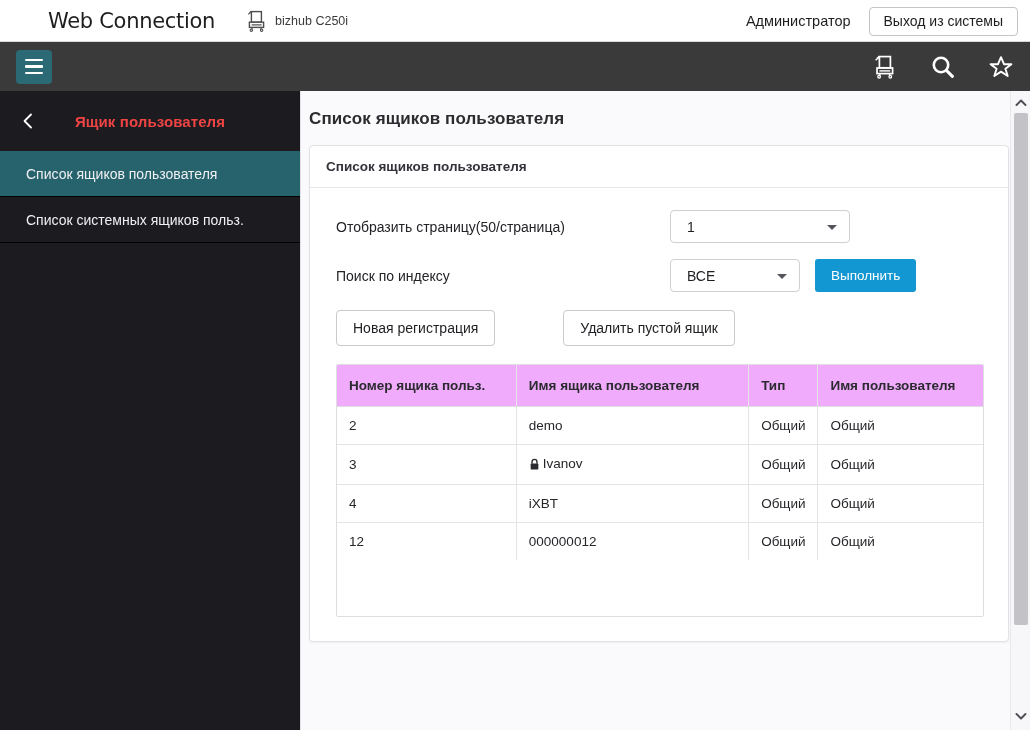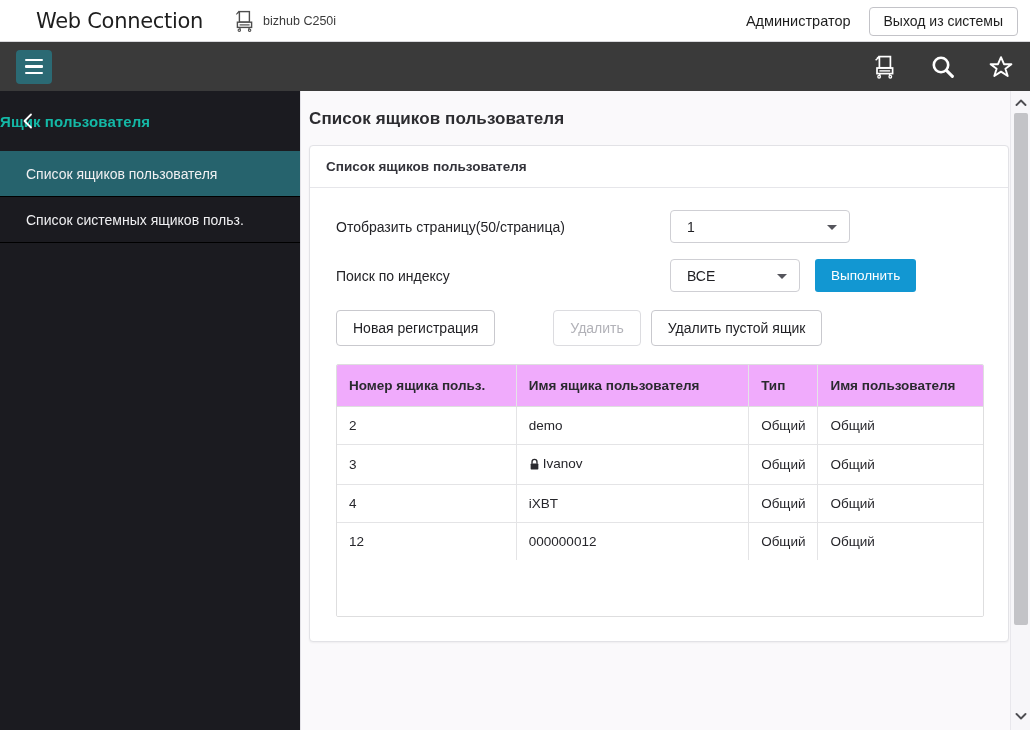--- a/index.html
+++ b/index.html
@@ -26,21 +26,21 @@
     top: 0; left: 0;
     width: 1030px; height: 42px;
     background: #ffffff;
     border-bottom: 1px solid #d8d8dc;
     display: flex;
     align-items: center;
   }
   .brand-wrap {
     display: flex;
     align-items: center;
-    margin-left: 36px;
+    margin-left: 48px;
   }
   .brand-title {
     font-family: "DejaVu Sans", sans-serif;
     font-size: 21px;
     font-weight: 400;
     color: #1e1e1e;
     letter-spacing: -0.3px;
     white-space: nowrap;
   }
   .device-wrap {
@@ -138,24 +138,24 @@
   }
   .sb-back {
     position: absolute;
     left: 12px; top: 0;
     height: 60px; width: 32px;
     display: flex; align-items: center; justify-content: center;
     cursor: pointer;
   }
   .sb-title {
     width: 332px;
-    text-align: left;
+    text-align: center;
     font-size: 15px;
     font-weight: bold;
-    color: #14b8a6;
+    color: #ef4444;
     letter-spacing: 0.1px;
   }
   .sb-item {
     height: 46px;
     display: flex;
     align-items: center;
     padding-left: 26px;
     font-size: 14px;
     color: #f0f0f2;
     cursor: pointer;
@@ -456,21 +456,20 @@
             <span class="select-val">ВСЕ</span>
             <span class="caret"></span>
           </div>
           <button class="run-btn">Выполнить</button>
         </div>
 
         <div class="btn-row">
           <button class="btn">Новая регистрация</button>
           <span class="btn-spacer"></span>
           <span class="btn-gap"></span>
-          <button class="btn disabled">Удалить</button>
           <span class="btn-gap"></span>
           <button class="btn">Удалить пустой ящик</button>
         </div>
 
         <div class="tbl-wrap">
           <table class="data">
             <colgroup>
               <col style="width:176px">
               <col style="width:228px">
               <col style="width:68px">

